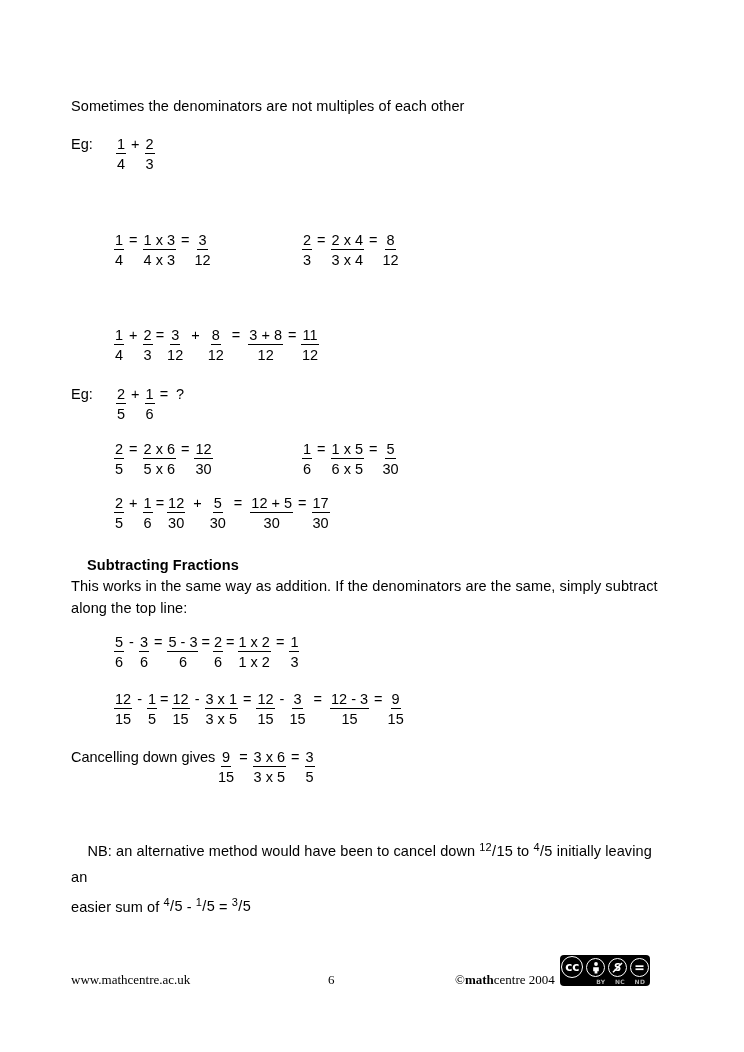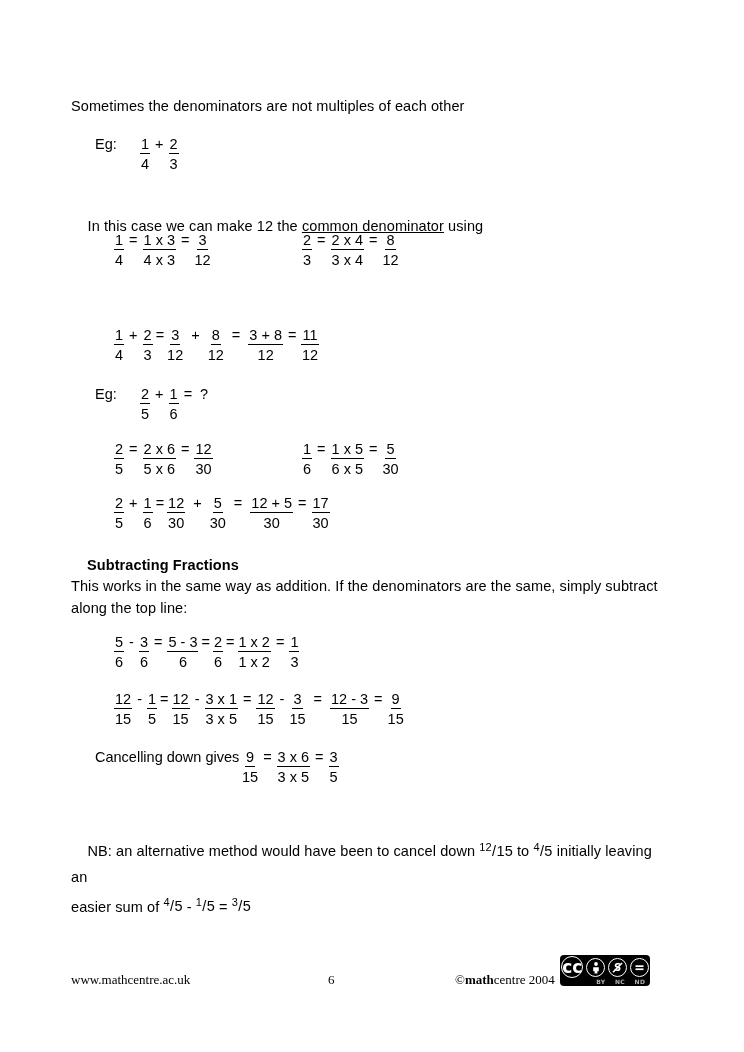--- a/index.html
+++ b/index.html
@@ -65,21 +65,20 @@
   .op {
     line-height: 18px;
     padding: 0 5px;
   }
   .op.tight { padding: 0 3px; }
   .op.wide  { padding: 0 8px; }
 
   .eglabel {
     line-height: 18px;
     padding-right: 0;
-    margin-left: 24px;
   }
 
   
   .inlinefrac { white-space: nowrap; }
   .inlinefrac .ifn {
     font-size: 11px;
     vertical-align: 0.42em;
     padding-right: 0px;
   }
   .inlinefrac .ifs { padding: 0 0.3px; }
@@ -126,21 +125,21 @@
     box-sizing: border-box;
     display: flex;
     align-items: center;
     justify-content: center;
     color: #ffffff;
     font-family: "DejaVu Sans", sans-serif;
     font-size: 10px;
     font-weight: bold;
     line-height: 1;
   }
-  .cc-circle.cc-main { width: 22px; height: 22px; font-size: 17px; }
+  .cc-circle.cc-main { width: 22px; height: 22px; font-size: 12px; }
   .cc-labels {
     position: absolute;
     left: 0; bottom: 1px;
     width: 90px; height: 8px;
     display: flex;
     align-items: center;
     justify-content: space-around;
     color: #b5b5b5;
     font-family: "DejaVu Sans", sans-serif;
     font-size: 6px;
@@ -163,23 +162,20 @@
       <span class="num">1</span>
       <span class="den">4</span>
     </span>
     <span class="op">+</span>
     <span class="frac">
       <span class="num">2</span>
       <span class="den">3</span>
     </span>
   </div>
 
-  <div class="para" style="left:71px; top:192px;">
-    <span>In this case we can make 12 the </span><span class="uline">common denominator</span><span> using</span>
-  </div>
 
   <div class="mathrow" style="left:114px; top:231px;">
     <span class="frac">
       <span class="num">1</span>
       <span class="den">4</span>
     </span>
     <span class="op">=</span>
     <span class="frac">
       <span class="num">1 x 3</span>
       <span class="den">4 x 3</span>

